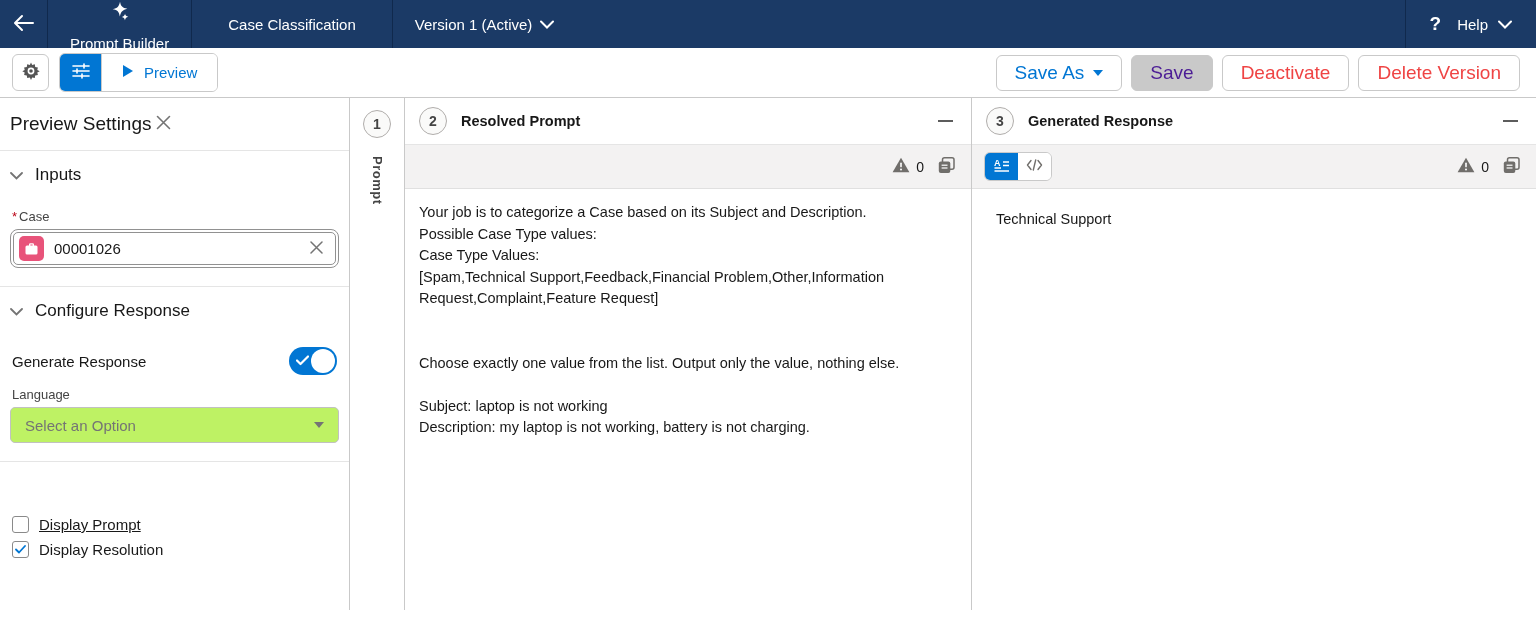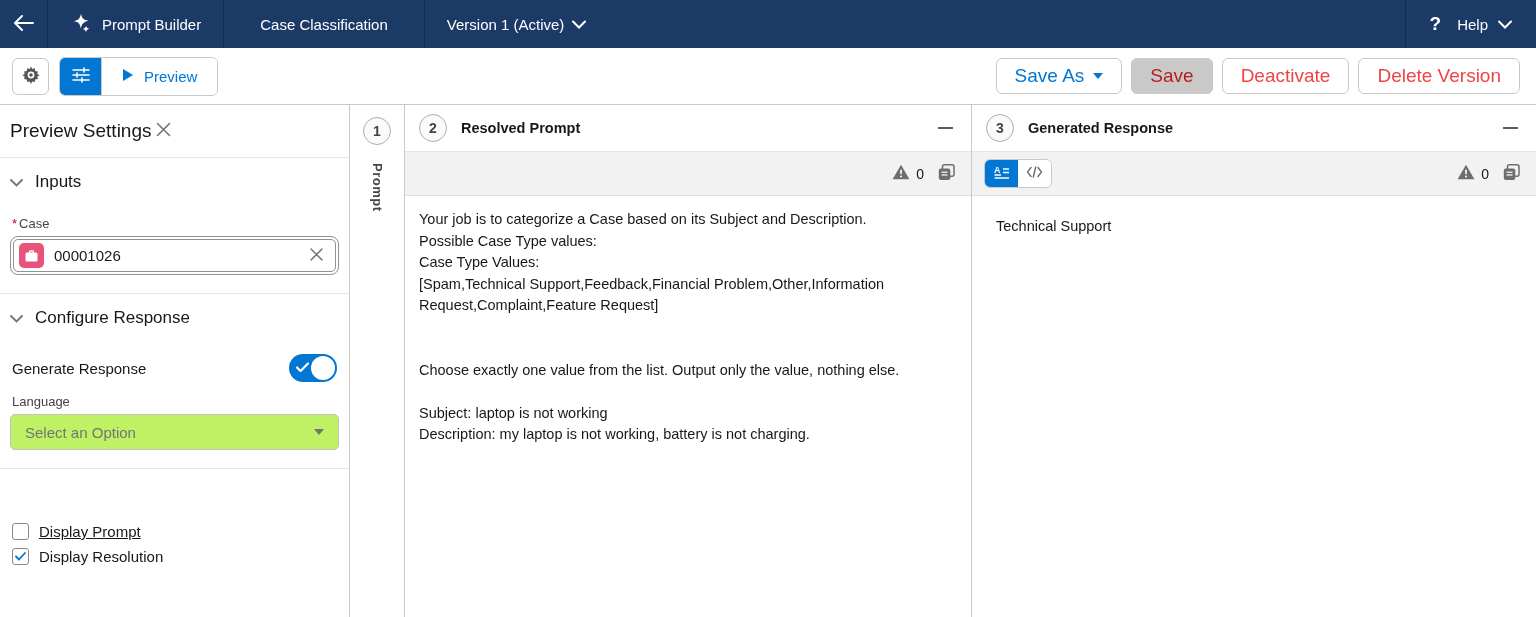--- a/index.html
+++ b/index.html
@@ -3,38 +3,38 @@
 <meta charset="utf-8">
 <style>
   * { margin:0; padding:0; box-sizing:border-box; }
   html,body { width:1536px; height:617px; overflow:hidden;
     font-family:"Liberation Sans","DejaVu Sans",sans-serif; background:#fff; color:#181818; }
 
   
   .nav { height:48px; background:#1b3a66; display:flex; align-items:stretch; color:#fff; }
   .nav-cell { display:flex; align-items:center; border-right:1px solid #10294d; padding:0 22px; font-size:15px; white-space:nowrap; }
   .nav-back { width:48px; justify-content:center; padding:0; cursor:pointer; }
-  .nav-brand { gap:10px; }
+  .nav-brand { gap:10px;flex-direction:column; }
   .nav-version { gap:8px; border-right:none; cursor:pointer; }
   .nav-spacer { flex:1; }
   .nav-right { display:flex; align-items:center; gap:10px; border-left:1px solid #10294d; padding:0 24px; font-size:15px; cursor:pointer; }
   .help-q { font-size:19px; font-weight:700; margin-right:6px; }
   .chev svg { display:block; }
 
   
-  .toolbar { height:57px; background:#fff; border-bottom:1px solid #c9c9c9; display:flex; align-items:center; padding:0 16px 0 12px; }
+  .toolbar { height:50px; background:#fff; border-bottom:1px solid #c9c9c9; display:flex; align-items:center; padding:0 16px 0 12px; }
   .tb-left { display:flex; align-items:center; gap:10px; }
   .icon-btn { width:37px; height:37px; border:1px solid #c9c9c9; border-radius:6px; background:#fff; display:flex; align-items:center; justify-content:center; cursor:pointer; }
   .btn-group { display:flex; border:1px solid #c9c9c9; border-radius:6px; overflow:hidden; }
   .seg-blue { width:41px; height:37px; background:#0176d3; display:flex; align-items:center; justify-content:center; cursor:pointer; border:none; }
   .btn-preview { height:37px; background:#fff; border:none; border-left:1px solid #c9c9c9; color:#0176d3; font-size:15px; padding:0 20px; display:flex; align-items:center; gap:10px; cursor:pointer; font-family:inherit; }
   .tb-right { margin-left:auto; display:flex; align-items:center; gap:9px; }
   .btn { height:36px; border-radius:6px; border:1px solid #c9c9c9; background:#fff; font-size:19px; padding:0 18px; display:flex; align-items:center; gap:9px; cursor:pointer; font-family:inherit; }
   .btn-saveas { color:#0176d3; }
-  .btn-disabled { background:#c9c9c9; border-color:#c9c9c9; color:#b91c1c; cursor:default; }
+  .btn-disabled { background:#c9c9c9; border-color:#c9c9c9; color:#4c1d95; cursor:default; }
   .btn-destructive { color:#ef4444; }
 
   
   .main { display:flex; height:512px; }
   .left-panel { width:350px; border-right:1px solid #c9c9c9; background:#fff; }
   .lp-header { height:53px; display:flex; align-items:center; justify-content:flex-start; padding:0 18px 0 10px; border-bottom:1px solid #e5e5e5; }
   .lp-title { font-size:19px; color:#181818; }
   .x-btn { background:none; border:none; cursor:pointer; display:flex; padding:4px; }
   .section { padding:14px 10px 18px 10px; }
   .section-head { display:flex; align-items:center; gap:12px; font-size:17px; color:#181818; cursor:pointer; }

